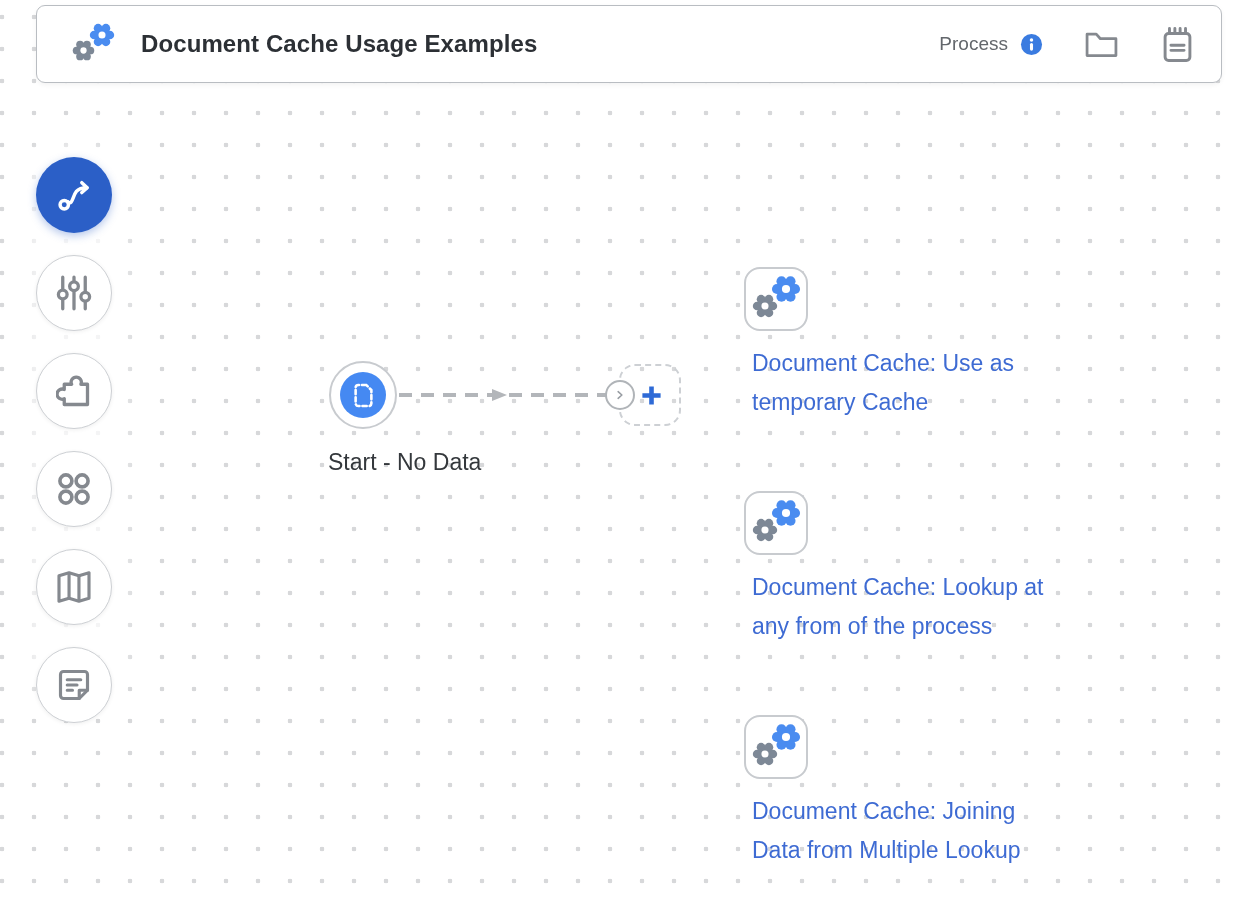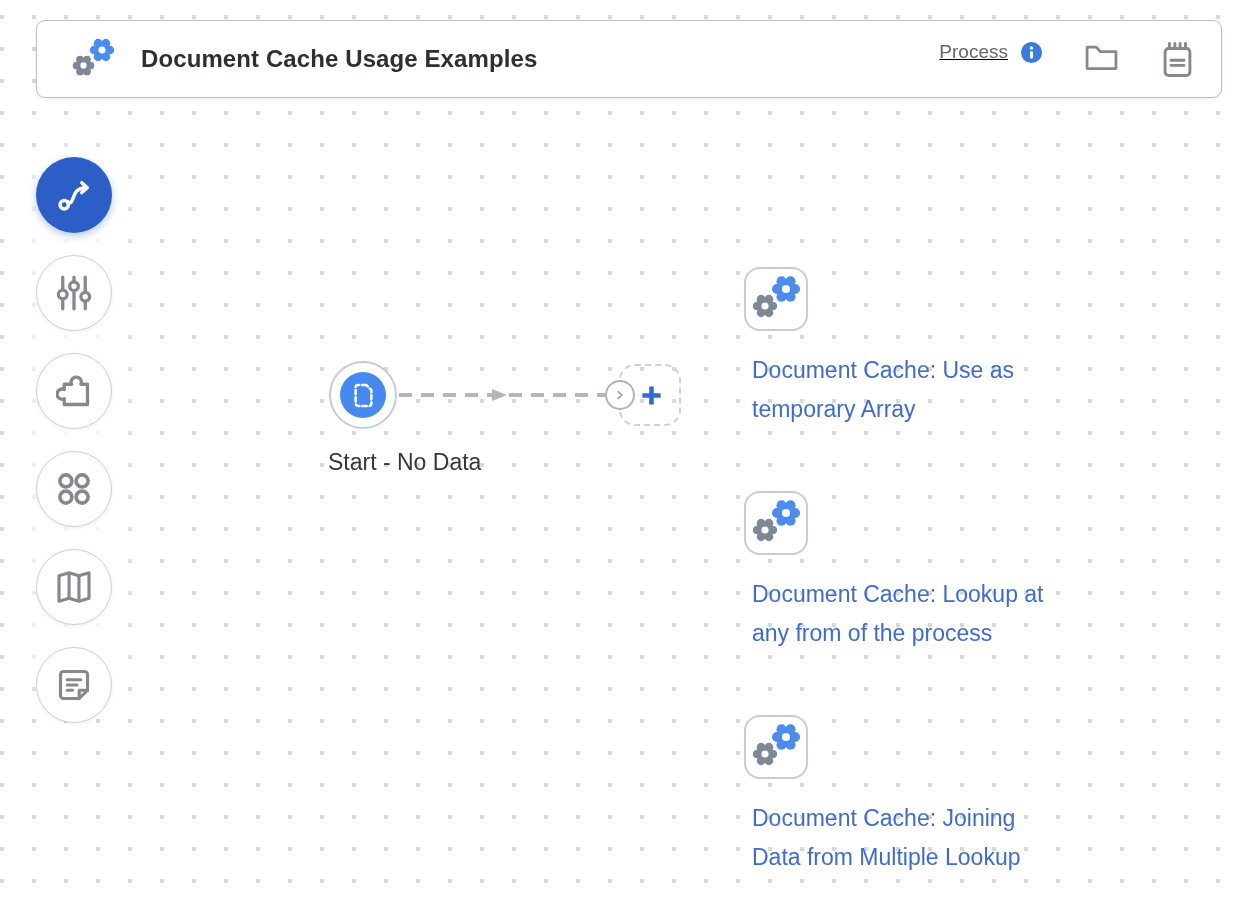--- a/index.html
+++ b/index.html
@@ -10,34 +10,34 @@
   }
   
   .canvas{
     position:absolute;inset:0;
     background-image:radial-gradient(circle,#d7d8da 2.1px,transparent 2.6px);
     background-size:32px 32px;
     background-position:-14px 1px;
   }
   
   .titlebar{
-    position:absolute;left:36px;top:20px;width:1186px;height:78px;
+    position:absolute;left:36px;top:5px;width:1186px;height:78px;
     background:#ffffff;border:1.5px solid #b9bdc2;border-radius:9px;
     box-shadow:0 2px 5px rgba(0,0,0,.05);
     display:flex;align-items:center;box-sizing:border-box;
     padding:0 26px 0 0;
   }
   .titlebar-gears{position:relative;width:50px;height:56px;margin-left:32px;flex:0 0 auto;}
   .titlebar-gears .gear-blue{position:absolute;left:20px;top:6px;width:26px;height:26px;color:#4a8cf0;}
   .titlebar-gears .gear-gray{position:absolute;left:3px;top:23px;width:23px;height:23px;color:#7d8896;}
   .titlebar h1{
     margin:0 0 0 22px;font-size:24px;font-weight:700;color:#2c3035;letter-spacing:.1px;
     white-space:nowrap;
   }
-  .titlebar-right{margin-left:auto;display:flex;align-items:flex-start;text-decoration:underline;}
+  .titlebar-right{margin-left:auto;display:flex;align-items:center;}
   .type-label{font-size:19px;color:#63676c;}
   .info-btn{width:23px;height:23px;margin-left:12px;color:#3a7be0;cursor:pointer;display:block;}
   .hdr-icon{color:#85898f;cursor:pointer;display:block;}
   .folder-btn{width:33px;height:33px;margin-left:42px;}
   .notepad-btn{width:35px;height:37px;margin-left:42px;}
   
   .toolbar{position:absolute;left:36px;top:157px;width:76px;}
   .toolbar::before{
     content:"";position:absolute;left:-12px;top:-14px;width:100px;height:560px;
     background:rgba(255,255,255,.72);filter:blur(12px);border-radius:60px;
@@ -83,21 +83,21 @@
   .plus-btn{position:absolute;left:640px;top:384px;width:23px;height:23px;color:#2e6ad6;cursor:pointer;}
   
   .example{position:absolute;left:744px;width:380px;}
   .example-box{
     position:relative;width:64px;height:64px;border-radius:16px;background:#ffffff;
     border:2px solid #c8cbcf;box-sizing:border-box;cursor:pointer;
   }
   .example-box .gear-blue{position:absolute;left:25px;top:5px;width:30px;height:30px;color:#4a8cf0;}
   .example-box .gear-gray{position:absolute;left:6px;top:24px;width:26px;height:26px;color:#7d8896;}
   .example-link{
-    margin-top:20px;margin-left:8px;font-size:23px;line-height:39px;color:#3e6bd3;cursor:pointer;
+    margin-top:13px;margin-left:8px;font-size:23px;line-height:39px;color:#3e6bd3;cursor:pointer;
   }
   .ex1{top:267px;} .ex2{top:491px;} .ex3{top:715px;}
   .hidden-defs{position:absolute;width:0;height:0;overflow:hidden;}
 </style>
 </head>
 <body>
 
 <svg class="hidden-defs" aria-hidden="true">
   <defs>
     <symbol id="gear" viewBox="-11 -11 22 22">
@@ -253,21 +253,21 @@
     <div class="example-box">
       <svg class="gear-gray">
           <use href="#gear"></use>
         </svg>
       <svg class="gear-blue">
           <use href="#gear"></use>
         </svg>
     </div>
     <div class="example-link">
       <div>Document Cache: Use as</div>
-      <div>temporary Array</div>
+      <div>temporary Cache</div>
     </div>
   </div>
 
   <div class="example ex2">
     <div class="example-box">
       <svg class="gear-gray">
           <use href="#gear"></use>
         </svg>
       <svg class="gear-blue">
           <use href="#gear"></use>

